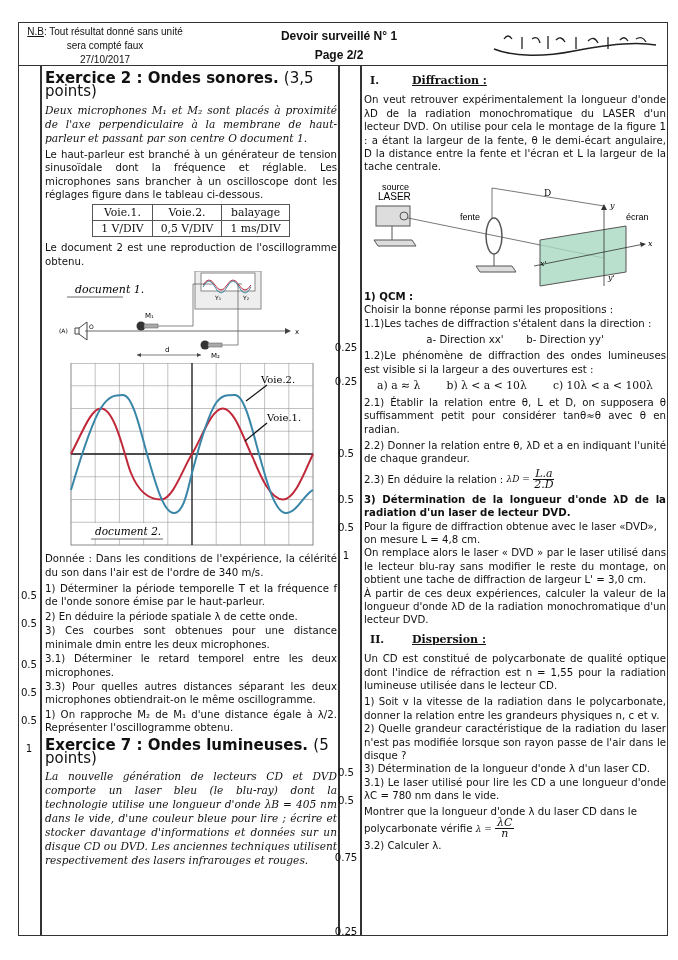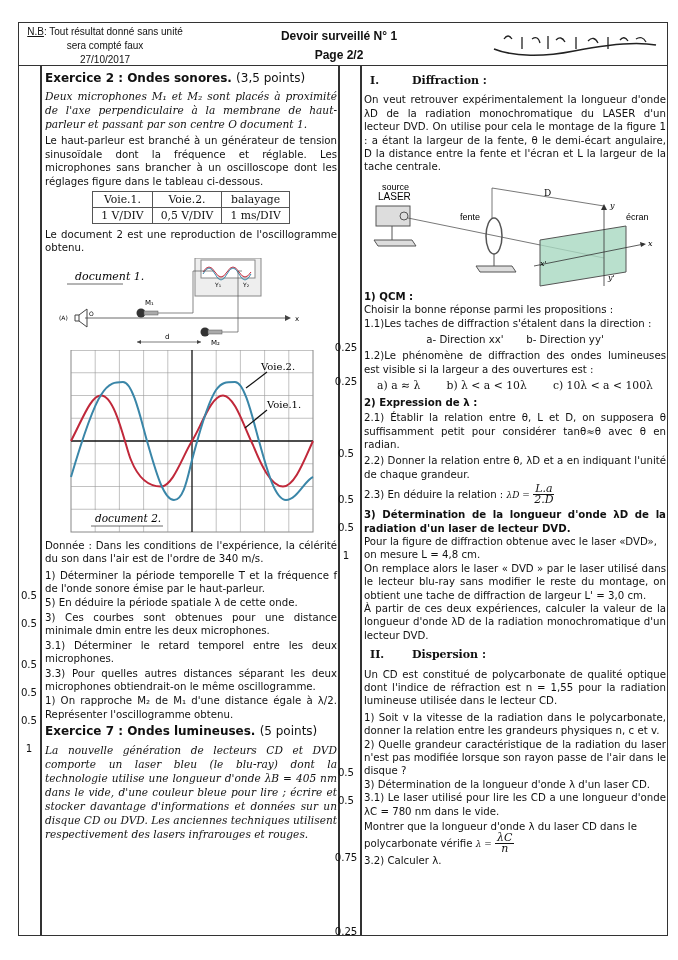--- a/index.html
+++ b/index.html
@@ -12,28 +12,28 @@
   .hdr .logo{position:absolute;left:465px;top:8px;width:180px;height:28px;}
   .frame{position:absolute;left:0;top:44px;width:650px;height:870px;border:1.5px solid #333;border-top:none;box-sizing:border-box;}
   .vline{position:absolute;top:44px;width:1.5px;background:#333;}
   .col{position:absolute;font-family:"DejaVu Sans",sans-serif;font-size:10.2px;line-height:13.4px;}
   .left{left:27px;top:50px;width:292px;}
   .right{left:346px;top:50px;width:302px;}
   .marks-l{position:absolute;left:0;width:22px;text-align:center;font-size:10.2px;}
   .marks-r{position:absolute;left:313px;width:30px;text-align:center;font-size:10.2px;}
   .j{text-align:justify;}
   .it{font-family:"DejaVu Serif",serif;font-style:italic;font-size:10.6px;line-height:14px;text-align:justify;}
-  .ex{font-weight:bold;font-size:12px;margin:0 0 4px 0;}
+  .ex{font-weight:bold;font-size:15px;margin:0 0 4px 0;}
   .ex .pts{font-weight:normal;}
   p{margin:0 0 3px 0;}
   table.osc{border-collapse:collapse;margin:3px auto 4px auto;font-family:"DejaVu Serif",serif;font-size:10.8px;}
   table.osc td{border:1px solid #555;padding:0 8px;text-align:center;line-height:15px;}
   .sec{font-family:"DejaVu Serif",serif;font-weight:bold;font-size:11px;margin:2px 0 6px 0;}
   .sec .num{display:inline-block;width:42px;padding-left:6px;}
-  .sec .name{}
+  .sec .name{text-decoration:underline;}
   .center{text-align:center;}
   .bold{font-weight:bold;}
   .choice{font-family:"DejaVu Serif",serif;font-size:10.8px;}
   .frac{display:inline-flex;flex-direction:column;vertical-align:middle;text-align:center;font-family:"DejaVu Serif",serif;font-style:italic;font-size:11px;line-height:10px;}
   .frac .n{border-bottom:1px solid #111;padding:0 2px;}
 </style>
 </head>
 <body>
 
 <div class="page">
@@ -135,21 +135,21 @@
         <text x="196" y="58" font-family="DejaVu Serif" font-size="10">Voie.1.</text>
         <line x1="196" y1="60" x2="174" y2="78" stroke="#111" stroke-width="1.2"></line>
         <rect x="20" y="160" width="70" height="16" fill="#fff"></rect>
         <text x="24" y="172" font-family="DejaVu Serif" font-style="italic" font-size="10.5">document 2.</text>
         <line x1="20" y1="176" x2="92" y2="176" stroke="#444" stroke-width="0.8"></line>
       </g>
     </svg>
 
     <p class="j" style="margin-top:3px;">Donnée : Dans les conditions de l'expérience, la célérité du son dans l'air est de l'ordre de 340 m/s.</p>
     <div class="j" style="margin-bottom:1px;">1)  Déterminer la période temporelle T et la fréquence f de l'onde sonore émise par le haut-parleur.</div>
-    <div class="j" style="margin-bottom:1px;">5)  En déduire la période spatiale λ de cette onde.</div>
+    <div class="j" style="margin-bottom:1px;">2)  En déduire la période spatiale λ de cette onde.</div>
     <div class="j" style="margin-bottom:1px;">3)  Ces courbes sont obtenues pour une distance minimale dmin entre les deux microphones.</div>
     <div class="j" style="margin-bottom:1px;">3.1) Déterminer le retard temporel entre les deux microphones.</div>
     <div class="j" style="margin-bottom:1px;">3.3) Pour quelles autres distances séparant les deux microphones obtiendrait-on le même oscillogramme.</div>
     <div class="j" style="margin-bottom:4px;">1)  On rapproche M₂ de M₁ d'une distance égale à λ/2. Représenter l'oscillogramme obtenu.</div>
 
     <div class="ex"><span>Exercice 7 : Ondes lumineuses.</span> <span class="pts">(5 points)</span></div>
     <p class="it">La nouvelle génération de lecteurs CD et DVD comporte un laser bleu (le blu-ray) dont la technologie utilise une longueur d'onde λB = 405 nm dans le vide, d'une couleur bleue pour lire ; écrire et stocker davantage d'informations et données sur un disque CD ou DVD. Les anciennes techniques utilisent respectivement des lasers infrarouges et rouges.</p>
   </div>
 
   <div class="marks-l" style="top:568px;">0.5</div>
@@ -197,21 +197,20 @@
       <span>a-   Direction xx'</span>
       &nbsp;&nbsp;&nbsp;&nbsp;&nbsp;
       <span>b-   Direction yy'</span>
     </div>
     <div class="j">1.2)Le phénomène de diffraction des ondes lumineuses est visible si la largeur a des ouvertures est :</div>
     <div class="choice" style="display:flex;justify-content:space-around;margin:3px 0;">
       <span>a) a ≈ λ</span>
       <span>b) λ &lt; a &lt; 10λ</span>
       <span>c) 10λ &lt; a &lt; 100λ</span>
     </div>
-    <div class="bold" style="margin:2px 0;">2)   Expression de λ :</div>
     <div class="j">2.1) Établir  la relation entre θ, L et D, on  supposera  θ suffisamment petit pour considérer tanθ≈θ avec θ en radian.</div>
     <div class="j" style="margin-top:3px;">2.2) Donner la relation entre θ, λD et a en indiquant l'unité de chaque grandeur.</div>
     <div style="margin-top:3px;">
       <span>2.3) En déduire la relation : </span>
       <span class="frac" style="font-style:italic;font-family:'DejaVu Serif',serif;font-size:9px;">λD =</span>
       <span class="frac">
           <span class="n">L.a</span>
           <span>2.D</span>
         </span>
     </div>

